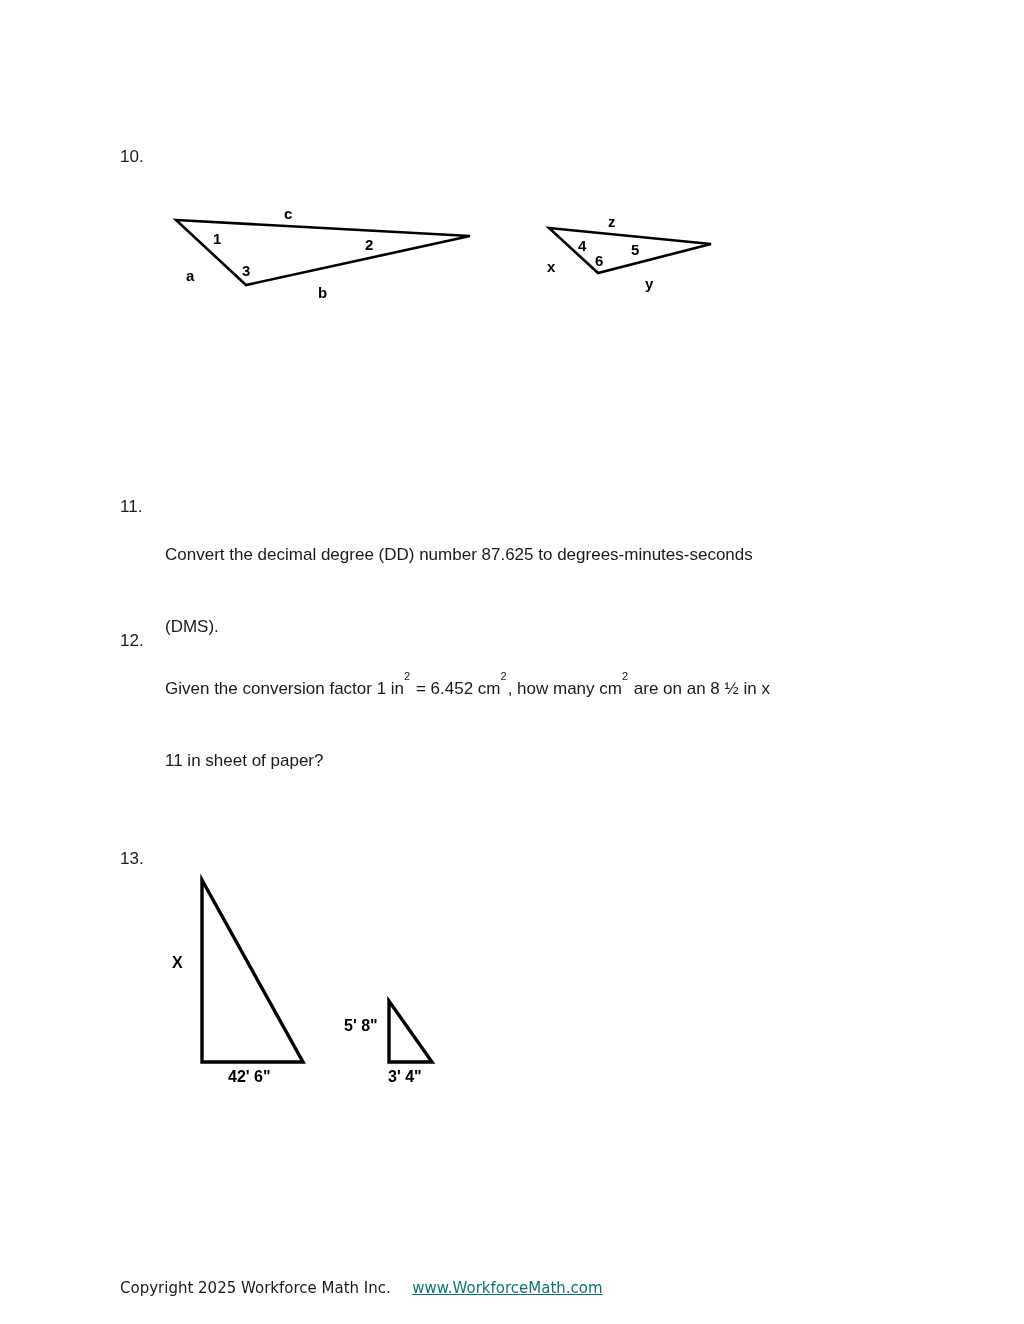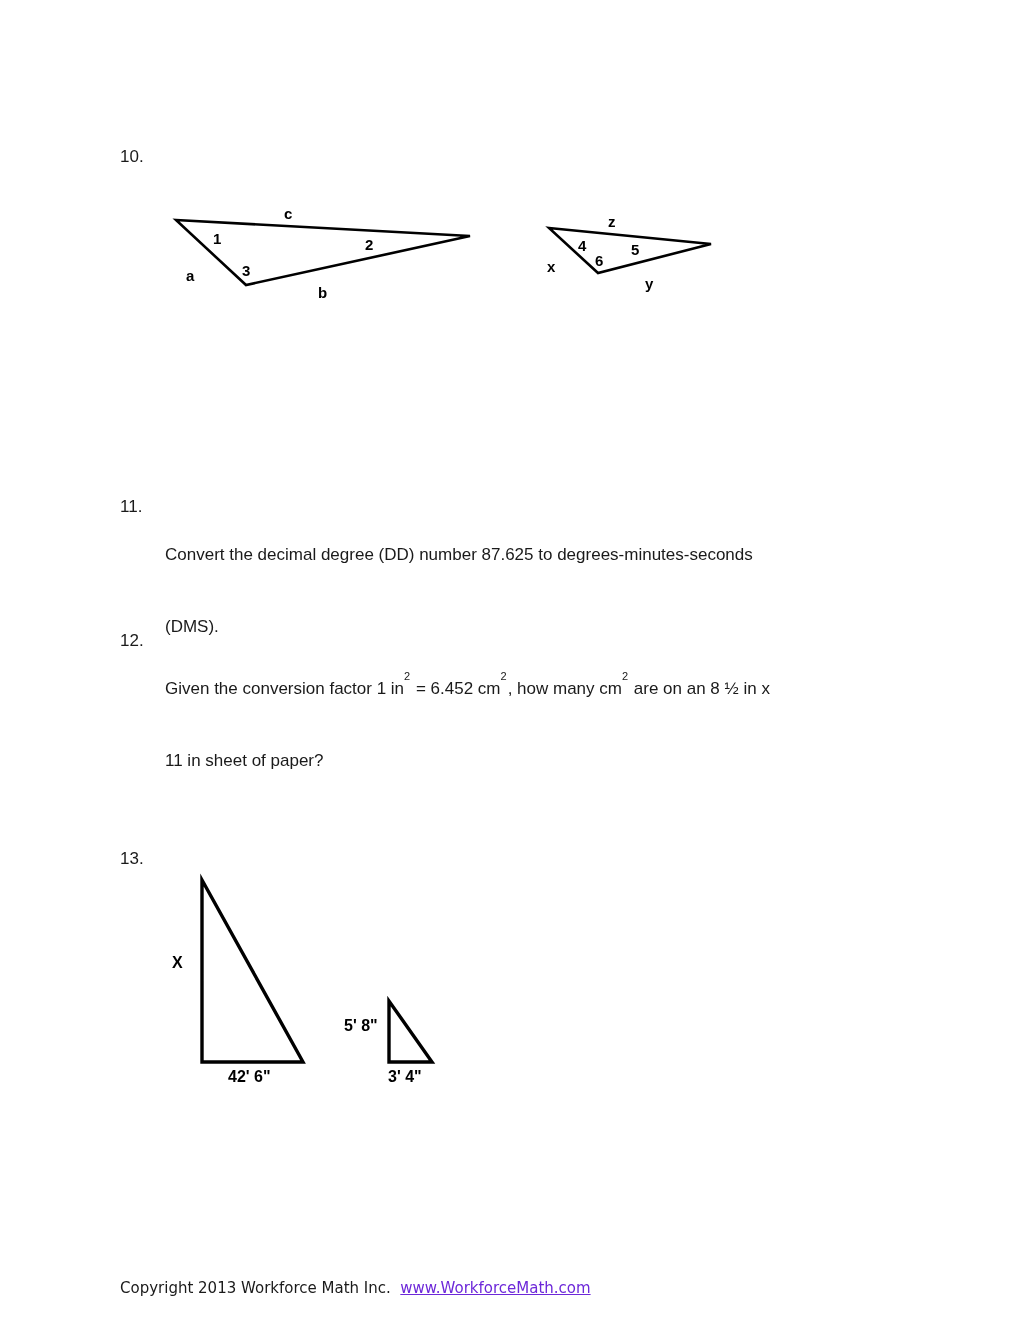--- a/index.html
+++ b/index.html
@@ -73,21 +73,22 @@
     position: absolute;
     left: 120px;
     top: 1278px;
     font-size: 15px;
     line-height: 20px;
     font-family: "DejaVu Sans", sans-serif;
     color: #1a1a1a;
     white-space: pre;
   }
   .footer .link {
-    color: #6d28d9;
+    color: #0f766e;
+    margin-left: 12px;
   }
 </style>
 </head>
 <body>
 
 <div class="page">
 
   <div class="question" style="left:120px; top:116px; width:800px;">
     <div class="q-num">10.</div>
   </div>
@@ -145,15 +146,15 @@
   </div>
 
   <div class="diagram" style="left:330px; top:992px; width:180px; height:100px;">
     <svg width="180" height="100" viewBox="0 0 180 100">
       <polygon points="59,9 59,70 102,70" fill="none" stroke="#000000" stroke-width="3.4" stroke-linejoin="miter"></polygon>
     </svg>
     <span class="dlabel" style="left:14px; top:25px; font-size:16px;">5' 8"</span>
     <span class="dlabel" style="left:58px; top:76px; font-size:16px;">3' 4"</span>
   </div>
 
-  <div class="footer"><span>Copyright 2013 Workforce Math Inc.  </span><a class="link" href="#">www.WorkforceMath.com</a></div>
+  <div class="footer"><span>Copyright 2025 Workforce Math Inc.  </span><a class="link" href="#">www.WorkforceMath.com</a></div>
 
 </div>
 
 </body></html>

